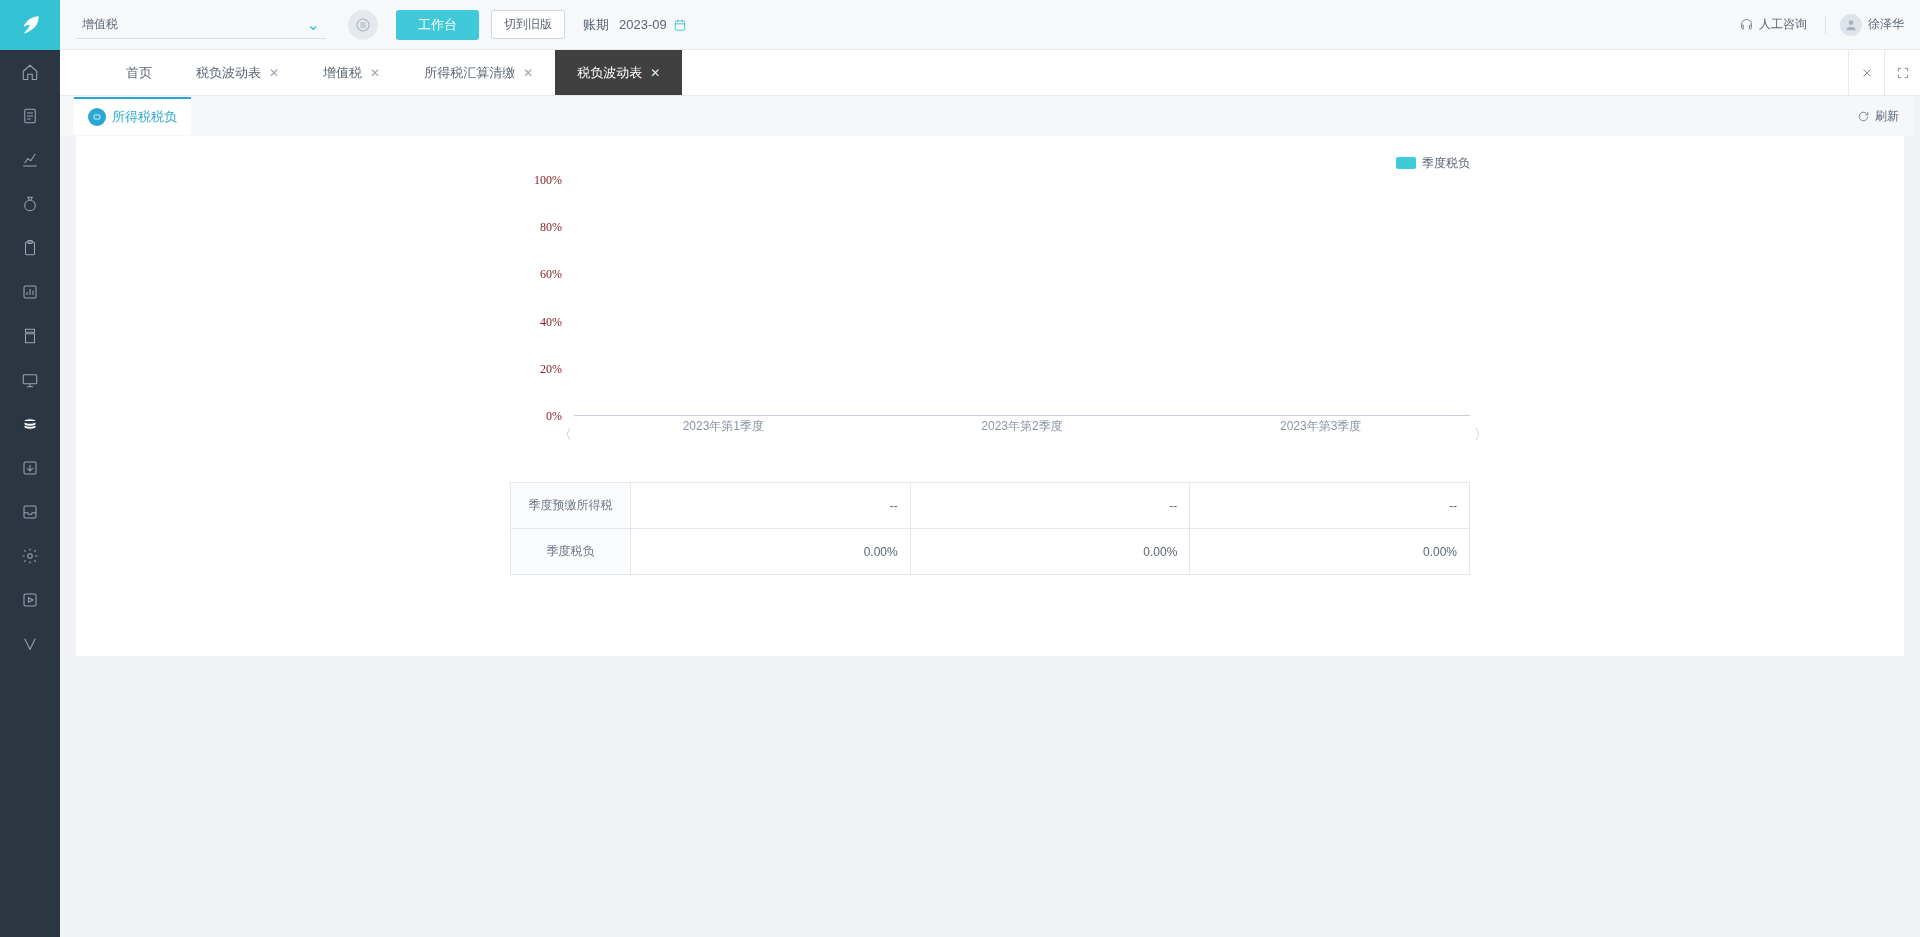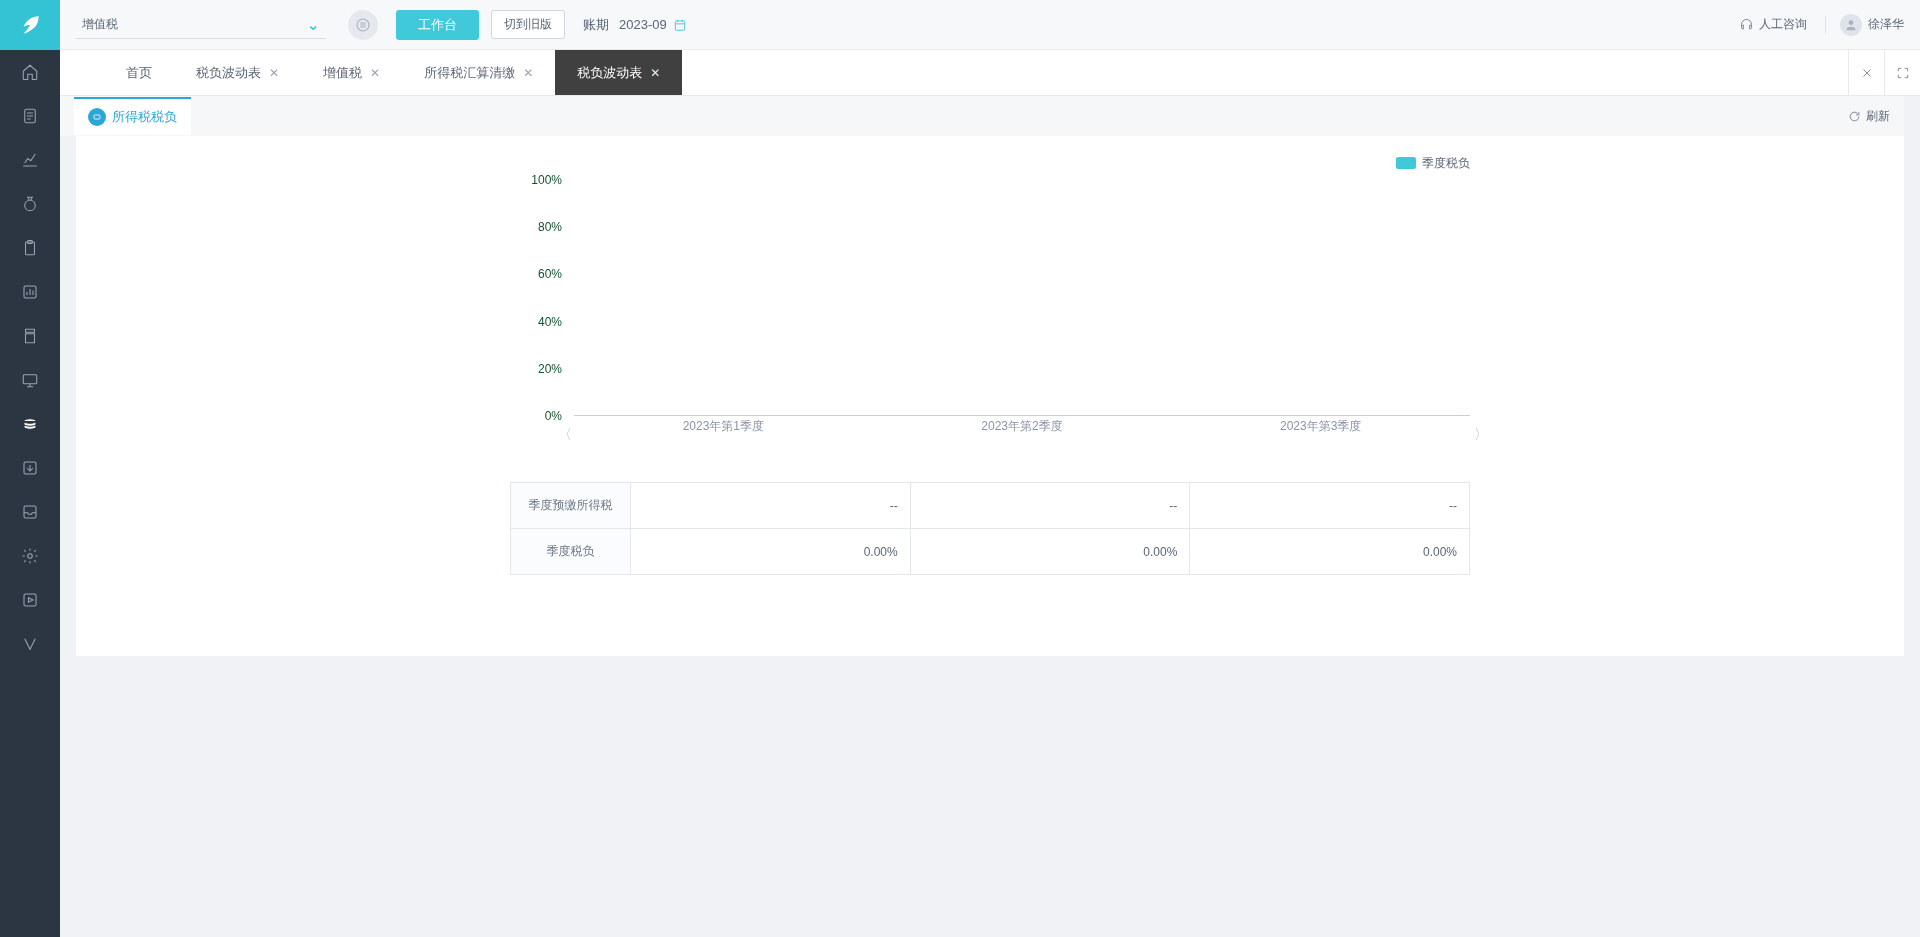--- a/index.html
+++ b/index.html
@@ -80,21 +80,21 @@
   .tab .tab-close { margin-left: 8px; font-size: 12px; color: #9aa4b5; }
   .tab.active { background: #404040; color: #fff; }
   .tab.active .tab-close { color: #e0f7fa; }
   .tabsbar-spacer { flex: 1; }
   .tabsbar-actions { display: flex; align-items: center; }
   .t-act { width: 36px; height: 46px; display: flex; align-items: center; justify-content: center; border-left: 1px solid #e6e9ed; color: #7c8695; cursor: pointer; }
   .t-act svg { width: 14px; height: 14px; stroke: #7c8695; fill: none; stroke-width: 1.6; }
 
   
   .subbar {
-    position: fixed; left: 60px; top: 96px; right: 16px; height: 40px;
+    position: fixed; left: 60px; top: 96px; right: 7px; height: 40px;
     background: #f5f7f9; display: flex; align-items: center; padding: 0 14px;
   }
   .subtab {
     height: 38px; background: #fff; display: flex; align-items: center; padding: 0 14px;
     color: #2aa7d4; font-size: 13px; border-top: 2px solid #2aa7d4; cursor: pointer;
   }
   .subtab .sub-icon {
     width: 18px; height: 18px; border-radius: 50%; background: #2aa7d4;
     display: inline-flex; align-items: center; justify-content: center; margin-right: 6px;
   }
@@ -111,21 +111,21 @@
   .panel {
     background: #fff; padding: 14px 40px 40px 40px; min-height: 520px;
   }
 
   
   .chart-wrap { width: 960px; margin: 0 auto; }
   .legend { display: flex; justify-content: flex-end; align-items: center; height: 26px; font-size: 12px; color: #5a6575; }
   .legend-swatch { width: 20px; height: 12px; background: #40c9d8; border-radius: 2px; margin-right: 6px; }
   .plot { position: relative; height: 260px; margin-top: 4px; }
   .y-axis { position: absolute; left: 0; top: 0; bottom: 24px; width: 60px; }
-  .y-tick { position: absolute; right: 8px; transform: translateY(-50%); font-size: 12px; color: #14532d; }
+  .y-tick { position: absolute; right: 8px; transform: translateY(-50%); font-size: 12px; color: #7f1d1d; font-family: Liberation Serif, serif; }
   .plot-area { position: absolute; left: 64px; right: 0; top: 0; bottom: 24px; border-bottom: 1px solid #c7ced7; }
   .x-axis { position: absolute; left: 64px; right: 0; bottom: 0; height: 22px; display: flex; }
   .x-tick { flex: 1; text-align: center; font-size: 12px; color: #8a94a6; }
   .nav-arrow { position: absolute; bottom: -4px; font-size: 14px; color: #b7bfc9; cursor: pointer; }
   .nav-left { left: 48px; }
   .nav-right { right: -18px; }
 
   
   .data-table { width: 100%; margin-top: 42px; border-collapse: collapse; border: 1px solid #e3e7ed; }
   .data-table td, .data-table th {

